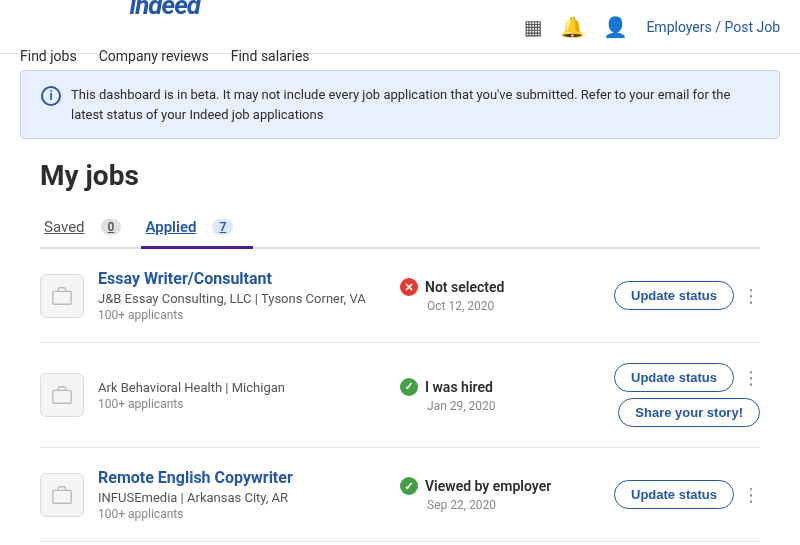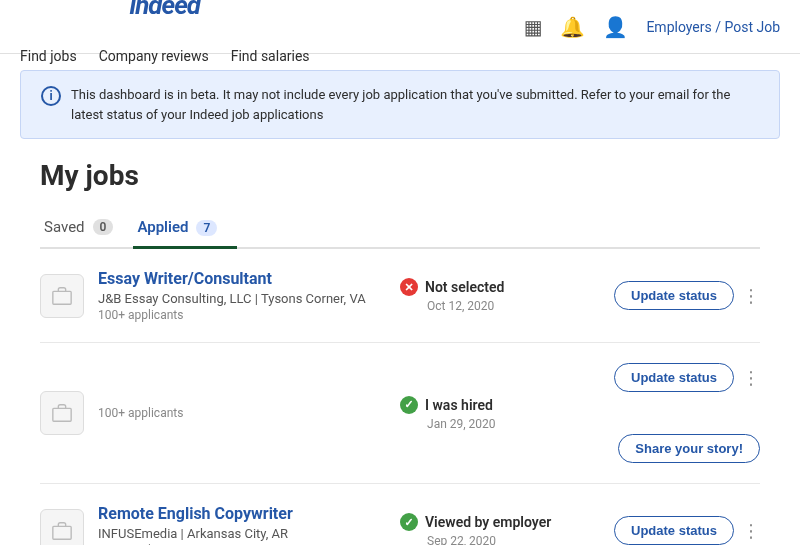--- a/index.html
+++ b/index.html
@@ -61,23 +61,24 @@
     .tabs { display: flex; gap: 0; border-bottom: 2px solid #e0e0e0; margin-bottom: 0; }
     .tab {
       padding: 10px 20px 10px 4px;
       font-size: 15px;
       cursor: pointer;
       color: #555;
       border-bottom: 3px solid transparent;
       margin-bottom: -2px;
       display: flex;
       align-items: center;
-      gap: 8px;
-    }
-    .tab.active { color: #2557a7; border-bottom: 3px solid #14532d; font-weight: 600; align-items: flex-end; }
+      gap: 16px;
+      text-decoration: underline;
+    }
+    .tab.active { color: #2557a7; border-bottom: 3px solid #4c1d95; font-weight: 600; }
     .tab-count {
       background: #e0e0e0;
       border-radius: 10px;
       padding: 1px 7px;
       font-size: 12px;
       color: #555;
       font-weight: 600;
     }
     .tab.active .tab-count { background: #dde7ff; color: #2557a7; }
 
@@ -128,21 +129,20 @@
     .share-btn {
       border: 1.5px solid #2557a7;
       color: #2557a7;
       background: #fff;
       border-radius: 20px;
       padding: 6px 16px;
       font-size: 13px;
       font-weight: 600;
       cursor: pointer;
       white-space: nowrap;
-      margin-top: 36px;
     }
     .more-icon { color: #888; cursor: pointer; font-size: 18px; margin-left: 4px; }
     .job-actions-row { display: flex; align-items: center; gap: 4px; }
   </style>
 </head>
 <body>
 
 <header class="header">
   <div class="header-left">
     <div class="logo">indeed</div>
@@ -212,20 +212,21 @@
     </div>
       <div class="job-item">
       <div class="job-icon-wrap">
         <svg width="22" height="22" viewBox="0 0 24 24" fill="none" stroke="#bbb" stroke-width="1.5">
           <rect x="2" y="7" width="20" height="14" rx="1"></rect>
           <path d="M16 7V5a2 2 0 00-2-2h-4a2 2 0 00-2 2v2"></path>
           <line x1="12" y1="12" x2="12" y2="12"></line>
         </svg>
       </div>
       <div class="job-info">
+        <div class="job-company">Ark Behavioral Health | Michigan</div>
         <div class="job-applicants">100+ applicants</div>
       </div>
       <div class="job-status">
         <div class="status-line">
           <span class="status-icon green" style="background:#43a047;">✓</span>
           <span>I was hired</span>
         </div>
         <div class="status-date">Jan 29, 2020</div>
       </div>
       <div class="job-actions">

